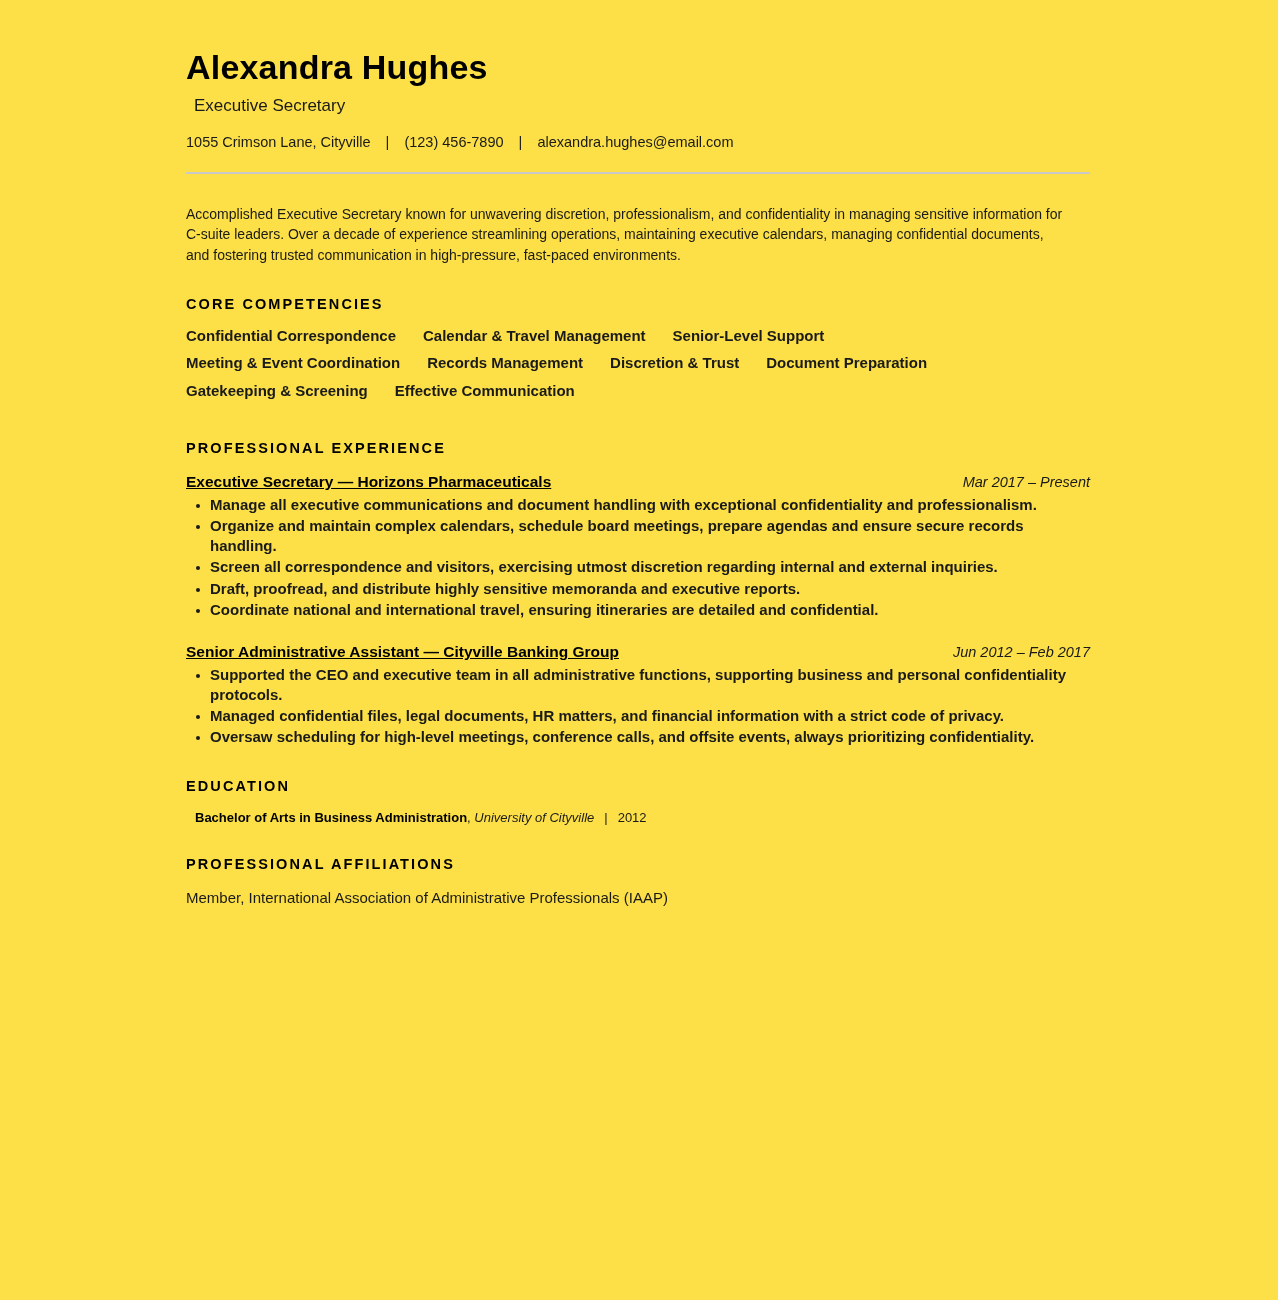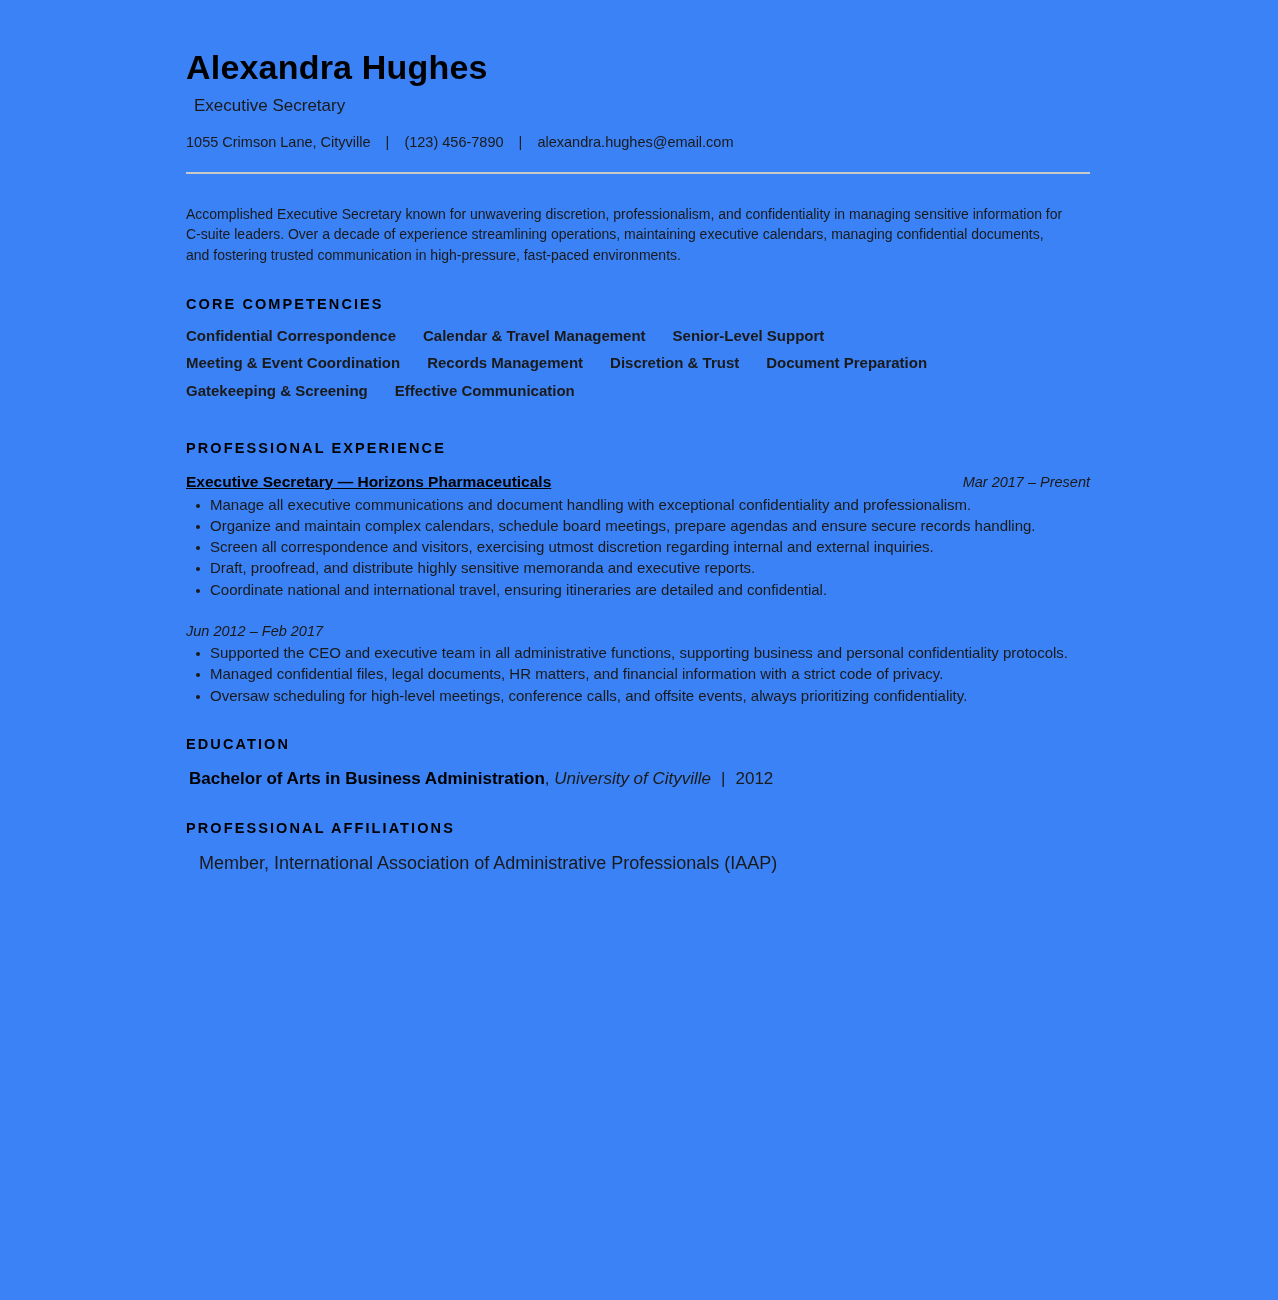--- a/index.html
+++ b/index.html
@@ -13,21 +13,21 @@
     height: 1300px;
     font-family: "Liberation Sans", sans-serif;
     color: #1a1a1a;
     -webkit-font-smoothing: antialiased;
   }
   .page {
     box-sizing: border-box;
     width: 1278px;
     min-height: 1300px;
     padding: 48px 188px 40px 186px;
-    background: #3b82f6;
+    background: #fde047;
   }
 
   
   .name {
     font-size: 34px;
     font-weight: bold;
     letter-spacing: 0.2px;
     line-height: 1.12;
     margin: 0 0 10px 0;
     color: #000000;
@@ -129,51 +129,52 @@
     list-style: none;
     max-width: 870px;
   }
   ul.bullets li {
     position: relative;
     font-size: 15px;
     line-height: 1.35;
     color: #1a1a1a;
     margin: 0 0 1px 0;
     padding-left: 0;
+    font-weight: bold;
   }
   ul.bullets li::before {
     content: "";
     position: absolute;
     left: -14px;
     top: 9px;
     width: 4px;
     height: 4px;
     border-radius: 50%;
     background: #1a1a1a;
   }
 
   
   .edu-line {
-    font-size: 17px;
+    font-size: 13px;
     line-height: 1.3;
-    margin: 3px;
+    margin: 9px;
     color: #1a1a1a;
   }
   .edu-degree { font-weight: bold; color: #000000; }
   .edu-school { font-style: italic; }
   .edu-sep {
     display: inline-block;
     padding: 0 10px;
   }
 
   
   .affiliation-line {
-    font-size: 18px;
+    font-size: 15px;
     line-height: 1.3;
-    margin: 13px;
+    margin: 0;
     color: #1a1a1a;
   }
 </style>
 </head>
 <body>
 
 <div class="page">
 
   <div class="header">
     <h1 class="name">Alexandra Hughes</h1>
@@ -219,20 +220,21 @@
         <li>Manage all executive communications and document handling with exceptional confidentiality and professionalism.</li>
         <li>Organize and maintain complex calendars, schedule board meetings, prepare agendas and ensure secure records handling.</li>
         <li>Screen all correspondence and visitors, exercising utmost discretion regarding internal and external inquiries.</li>
         <li>Draft, proofread, and distribute highly sensitive memoranda and executive reports.</li>
         <li>Coordinate national and international travel, ensuring itineraries are detailed and confidential.</li>
       </ul>
     </div>
 
     <div class="job">
       <div class="job-head">
+        <span class="job-role">Senior Administrative Assistant — Cityville Banking Group</span>
         <span class="job-dates">Jun 2012 – Feb 2017</span>
       </div>
       <ul class="bullets">
         <li>Supported the CEO and executive team in all administrative functions, supporting business and personal confidentiality protocols.</li>
         <li>Managed confidential files, legal documents, HR matters, and financial information with a strict code of privacy.</li>
         <li>Oversaw scheduling for high-level meetings, conference calls, and offsite events, always prioritizing confidentiality.</li>
       </ul>
     </div>
   </div>
 

